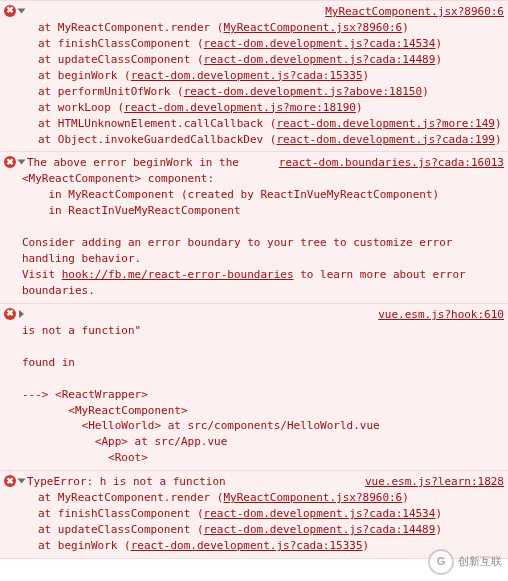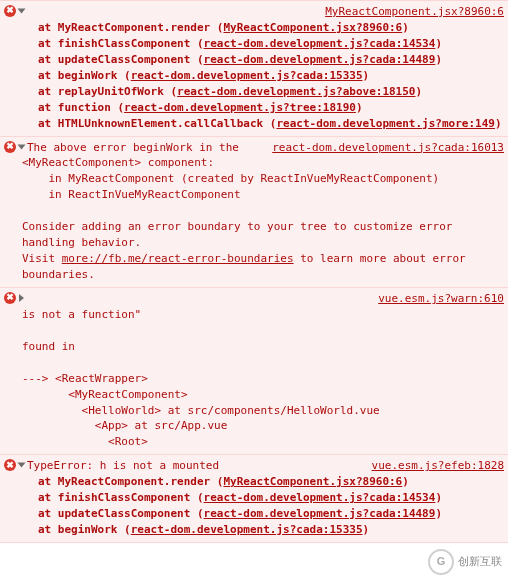--- a/index.html
+++ b/index.html
@@ -35,21 +35,21 @@
   }
   .disclose.open { transform: rotate(90deg); }
   .head { flex: 1; }
   .src {
     float: right;
     text-decoration: underline;
     cursor: pointer;
     margin-left: 6px;
   }
   .stack { padding-left: 34px; }
-  .stack .at { white-space: normal; word-break: break-word; font-weight: bold; }
+  .stack .at { white-space: normal; word-break: break-word; }
   .ul { text-decoration: underline; cursor: pointer; }
   .body { padding-left: 18px; white-space: pre-wrap; word-break: break-word; }
   .watermark {
     position: fixed; right: 6px; bottom: 6px; opacity: .7;
     display: flex; align-items: center; gap: 4px;
     font-family: Arial, sans-serif; color: #555; font-size: 11px;
   }
   .wm-circle {
     width: 26px; height: 26px; border: 2px solid #bbb; border-radius: 50%;
     display: flex; align-items: center; justify-content: center;
@@ -65,69 +65,70 @@
     <span class="disclose open"></span>
     <div class="head">
       <span class="src ul">MyReactComponent.jsx?8960:6</span>
     </div>
   </div>
   <div class="stack">
     <div class="at"><span>at MyReactComponent.render (</span><span class="ul">MyReactComponent.jsx?8960:6</span><span>)</span></div>
     <div class="at"><span>at finishClassComponent (</span><span class="ul">react-dom.development.js?cada:14534</span><span>)</span></div>
     <div class="at"><span>at updateClassComponent (</span><span class="ul">react-dom.development.js?cada:14489</span><span>)</span></div>
     <div class="at"><span>at beginWork (</span><span class="ul">react-dom.development.js?cada:15335</span><span>)</span></div>
-    <div class="at"><span>at replayUnitOfWork (</span><span class="ul">react-dom.development.js?above:18150</span><span>)</span></div>
-    <div class="at"><span>at function (</span><span class="ul">react-dom.development.js?tree:18190</span><span>)</span></div>
+    <div class="at"><span>at performUnitOfWork (</span><span class="ul">react-dom.development.js?above:18150</span><span>)</span></div>
+    <div class="at"><span>at workLoop (</span><span class="ul">react-dom.development.js?more:18190</span><span>)</span></div>
     <div class="at"><span>at HTMLUnknownElement.callCallback (</span><span class="ul">react-dom.development.js?more:149</span><span>)</span></div>
+    <div class="at"><span>at Object.invokeGuardedCallbackDev (</span><span class="ul">react-dom.development.js?cada:199</span><span>)</span></div>
   </div>
 </div>
 
 <div class="entry">
   <div class="icon-row">
     <span class="err-icon">✖</span>
     <span class="disclose open"></span>
     <div class="head">
-      <span class="src ul">react-dom.development.js?cada:16013</span>
+      <span class="src ul">react-dom.boundaries.js?cada:16013</span>
       <span>The above error beginWork in the</span>
     </div>
   </div>
   <div class="body"><span>&lt;MyReactComponent&gt; component:
     in MyReactComponent (created by ReactInVueMyReactComponent)
     in ReactInVueMyReactComponent
 
 Consider adding an error boundary to your tree to customize error handling behavior.
-Visit </span><span class="ul">more://fb.me/react-error-boundaries</span><span> to learn more about error boundaries.</span></div>
+Visit </span><span class="ul">hook://fb.me/react-error-boundaries</span><span> to learn more about error boundaries.</span></div>
 </div>
 
 <div class="entry">
   <div class="icon-row">
     <span class="err-icon">✖</span>
     <span class="disclose"></span>
     <div class="head">
-      <span class="src ul">vue.esm.js?warn:610</span>
+      <span class="src ul">vue.esm.js?hook:610</span>
     </div>
   </div>
   <div class="body">is not a function"
 
 found in
 
 ---&gt; &lt;ReactWrapper&gt;
        &lt;MyReactComponent&gt;
          &lt;HelloWorld&gt; at src/components/HelloWorld.vue
            &lt;App&gt; at src/App.vue
              &lt;Root&gt;</div>
 </div>
 
 <div class="entry">
   <div class="icon-row">
     <span class="err-icon">✖</span>
     <span class="disclose open"></span>
     <div class="head">
-      <span class="src ul">vue.esm.js?efeb:1828</span>
-      <span>TypeError: h is not a mounted</span>
+      <span class="src ul">vue.esm.js?learn:1828</span>
+      <span>TypeError: h is not a function</span>
     </div>
   </div>
   <div class="stack">
     <div class="at"><span>at MyReactComponent.render (</span><span class="ul">MyReactComponent.jsx?8960:6</span><span>)</span></div>
     <div class="at"><span>at finishClassComponent (</span><span class="ul">react-dom.development.js?cada:14534</span><span>)</span></div>
     <div class="at"><span>at updateClassComponent (</span><span class="ul">react-dom.development.js?cada:14489</span><span>)</span></div>
     <div class="at"><span>at beginWork (</span><span class="ul">react-dom.development.js?cada:15335</span><span>)</span></div>
 
   </div>
 </div>

